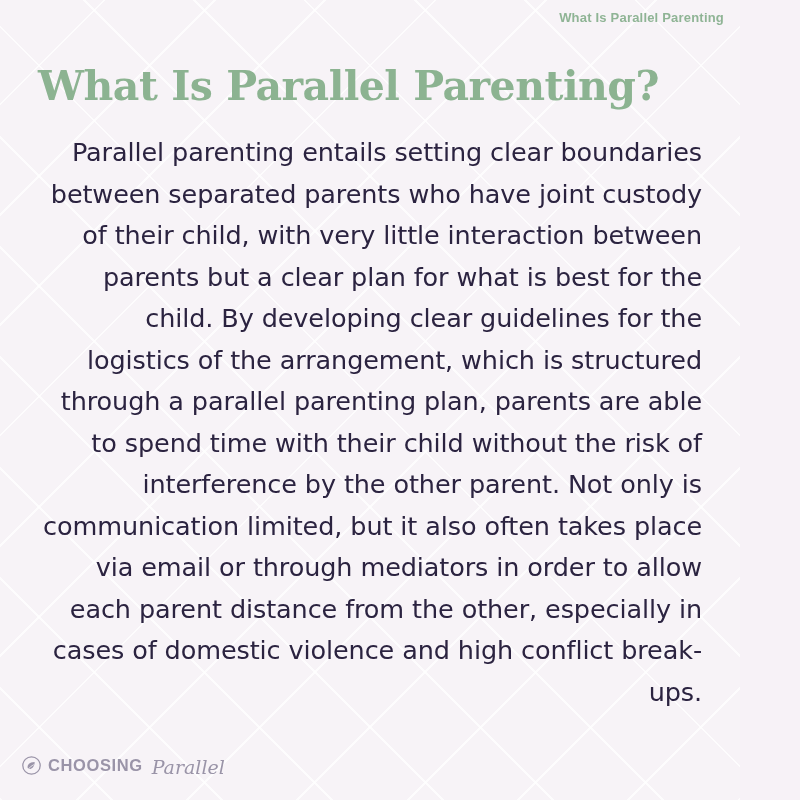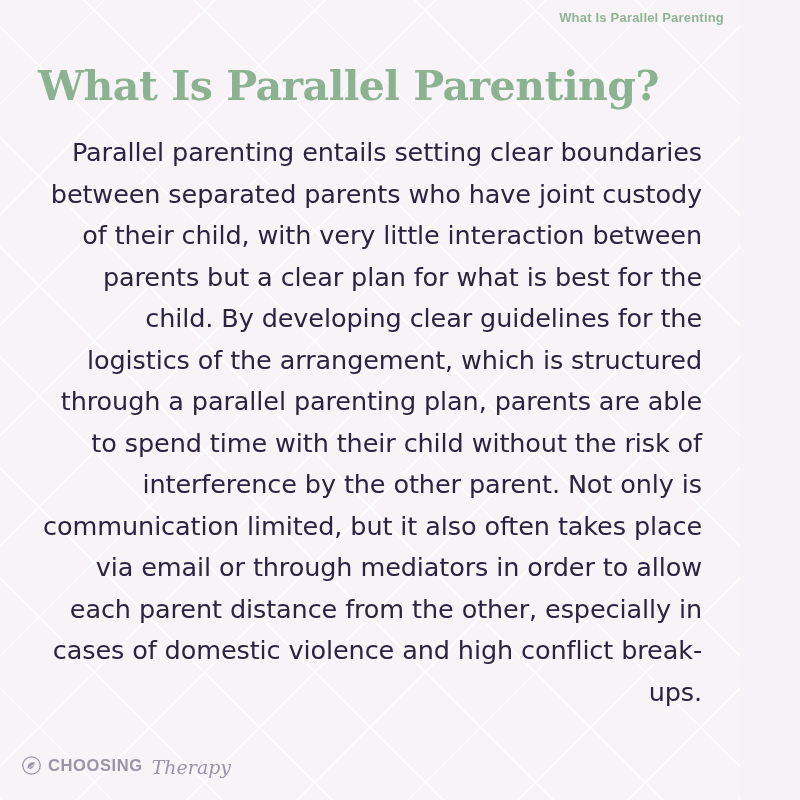--- a/index.html
+++ b/index.html
@@ -110,15 +110,15 @@
 
   <div class="logo">
     <span class="logo-mark">
       <svg width="19" height="19" viewBox="0 0 24 24" aria-hidden="true">
         <circle cx="12" cy="12" r="11" fill="none" stroke="#9a94a8" stroke-width="1.6"></circle>
         <path d="M7 14c0-3.5 3-6.5 9-6.5 0 6-3.5 9-6.5 9-1.5 0-2.5-1-2.5-2.5z" fill="#9a94a8"></path>
         <path d="M7.5 17c2-2.5 4.5-4.5 7-5.8" fill="none" stroke="#f7f3f7" stroke-width="1.1" stroke-linecap="round"></path>
       </svg>
     </span>
     <span class="logo-choosing">Choosing</span>
-    <span class="logo-therapy">Therapy</span>
+    <span class="logo-therapy">Parallel</span>
   </div>
 </div>
 
 </body></html>

